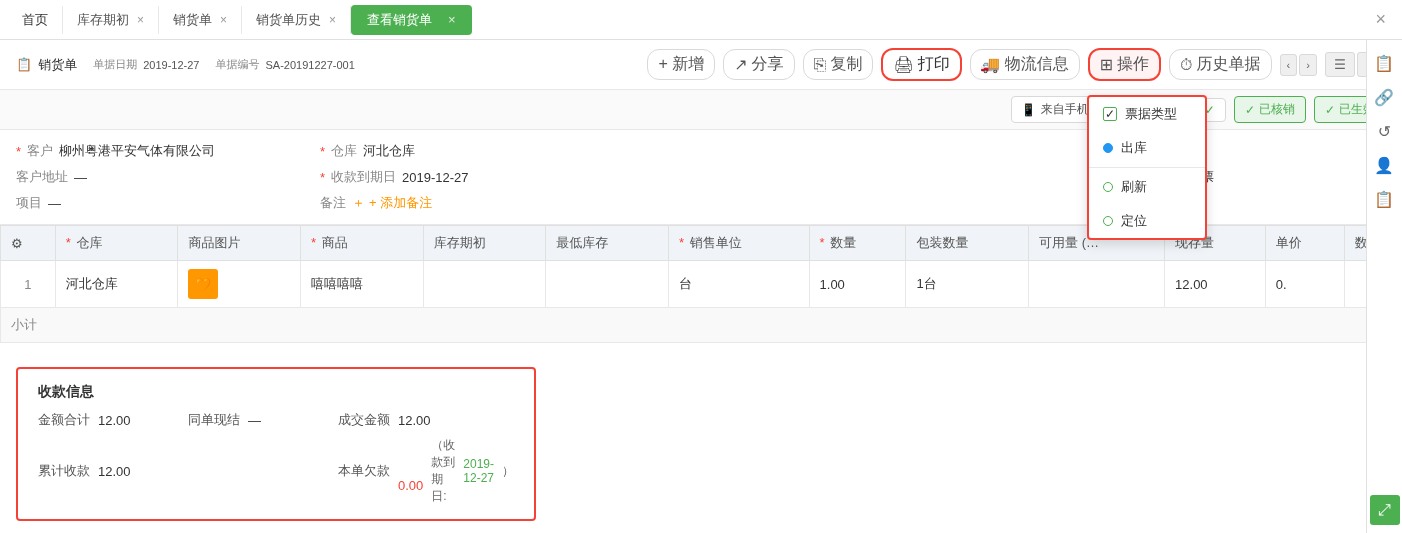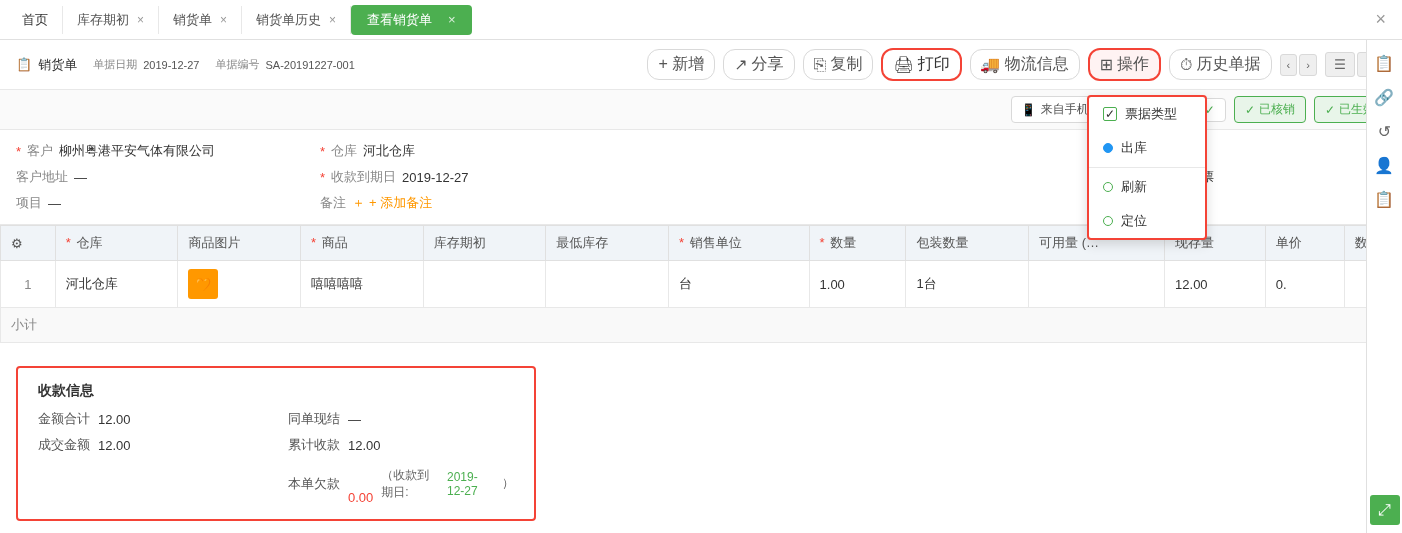--- a/index.html
+++ b/index.html
@@ -94,21 +94,21 @@
     .row-num { text-align: center; color: #888; }
     .product-img { width: 30px; height: 30px; background: #ff9800; border-radius: 3px; display: flex; align-items: center; justify-content: center; }
     .subtotal-row td { background: #f9f9f9; font-weight: 500; color: #888; }
 
     
     .payment-section {
       border: 2px solid #f44336; border-radius: 4px; margin: 12px 16px;
       padding: 14px 20px; background: #fff; max-width: 520px;
     }
     .payment-title { font-weight: 600; font-size: 14px; margin-bottom: 10px; }
-    .payment-grid { display: grid; grid-template-columns: 1fr 1fr; gap: 8px 24px; }
+    .payment-grid { display: grid; grid-template-columns: 1fr 1fr 1fr; gap: 8px 24px; }
     .payment-row { display: flex; align-items: center; gap: 8px; }
     .payment-label { color: #555; white-space: nowrap; }
     .payment-value { color: #333; font-weight: 500; }
     .payment-value.red { color: #f44336; margin-top: 28px; }
 
     
     .dropdown-overlay {
       position: fixed; top: 95px; right: 195px;
       background: #fff; border: 2px solid #f44336; border-radius: 4px;
       box-shadow: 0 4px 12px rgba(0,0,0,0.15); z-index: 1000; min-width: 120px;

